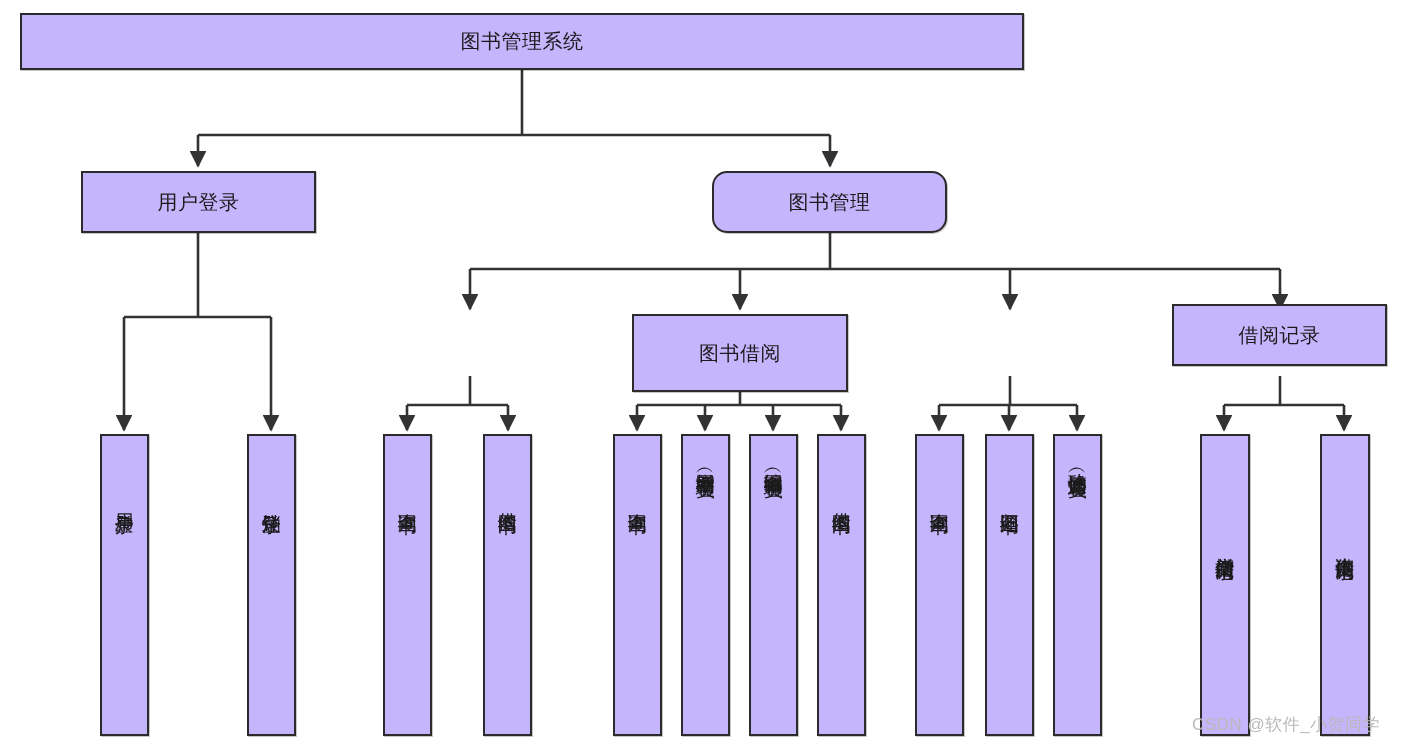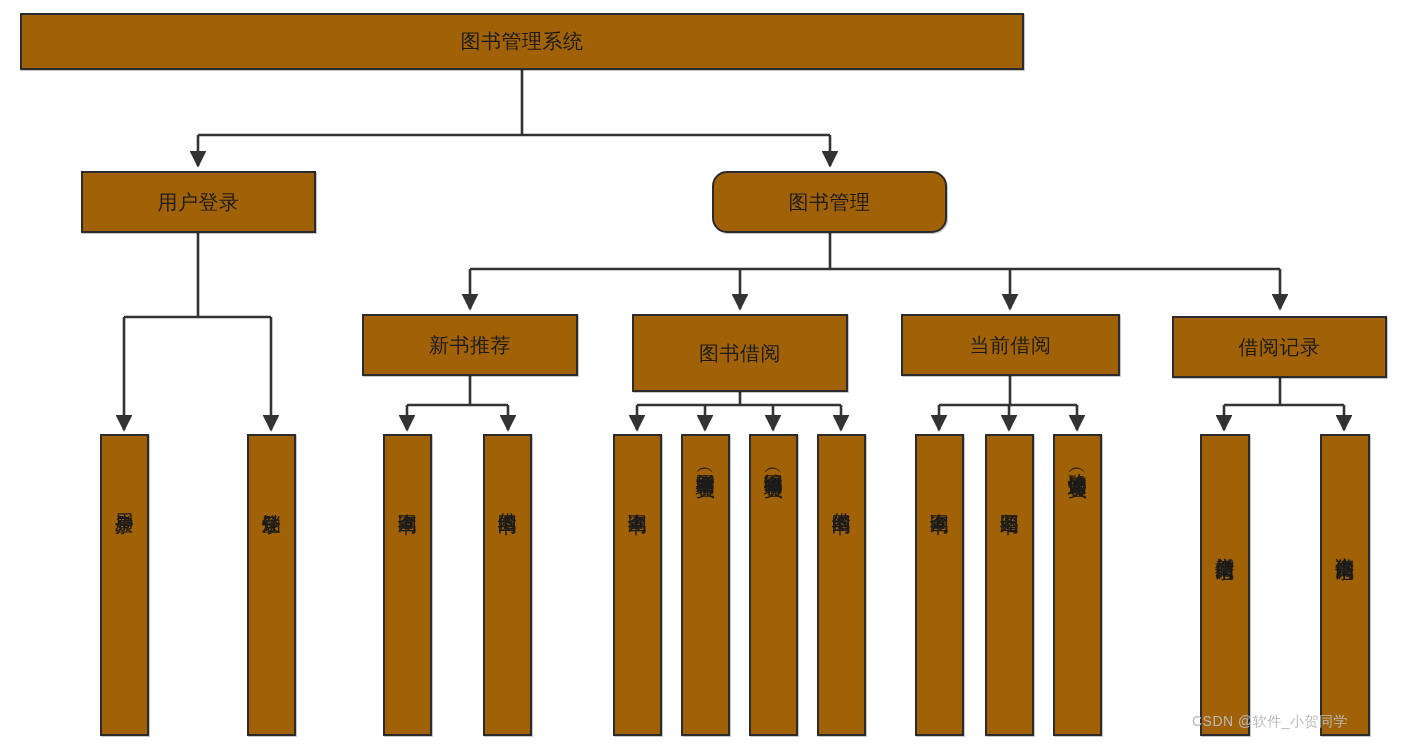--- a/index.html
+++ b/index.html
@@ -21,21 +21,21 @@
     position: absolute;
     left: 0;
     top: 0;
     width: 1405px;
     height: 747px;
     pointer-events: none;
   }
   .node {
     position: absolute;
     box-sizing: border-box;
-    background: #a16207;
+    background: #c4b5fd;
     border: 2px solid #2b2b2b;
     display: flex;
     align-items: center;
     justify-content: center;
     box-shadow: 1px 1px 0 rgba(0,0,0,0.22);
   }
   .node .label {
     color: #1b1b1b;
     font-size: 20px;
     line-height: 1.12;
@@ -63,21 +63,21 @@
   .node.leaf.tall .label {
     margin-top: 16px;
   }
   .node.leaf.short .label {
     margin-top: 56px;
   }
   .watermark {
     position: absolute;
     left: 1192px;
     top: 713px;
-    font-size: 14px;
+    font-size: 17px;
     color: #b9b9b9;
     letter-spacing: 0.5px;
     white-space: nowrap;
     user-select: none;
   }
 </style>
 </head>
 <body>
 
 <div id="canvas">
@@ -139,30 +139,24 @@
     <span class="label">图书管理系统</span>
   </div>
 
   <div class="node" style="left:81px; top:171px; width:235px; height:62px;">
     <span class="label">用户登录</span>
   </div>
   <div class="node" style="left:712px; top:171px; width:235px; height:62px;border-radius:15px;">
     <span class="label">图书管理</span>
   </div>
 
-  <div class="node" style="left:362px; top:314px; width:216px; height:62px;">
-    <span class="label">新书推荐</span>
-  </div>
   <div class="node" style="left:632px; top:314px; width:216px; height:78px;">
     <span class="label">图书借阅</span>
   </div>
-  <div class="node" style="left:901px; top:314px; width:219px; height:62px;">
-    <span class="label">当前借阅</span>
-  </div>
-  <div class="node" style="left:1172px; top:316px; width:215px; height:62px;">
+  <div class="node" style="left:1172px; top:304px; width:215px; height:62px;">
     <span class="label">借阅记录</span>
   </div>
 
   <div class="node leaf short" style="left:100px; top:434px; width:49px; height:302px;">
     <span class="label">用户登录</span>
   </div>
   <div class="node leaf short" style="left:247px; top:434px; width:49px; height:302px;">
     <span class="label">注销登录</span>
   </div>
 

